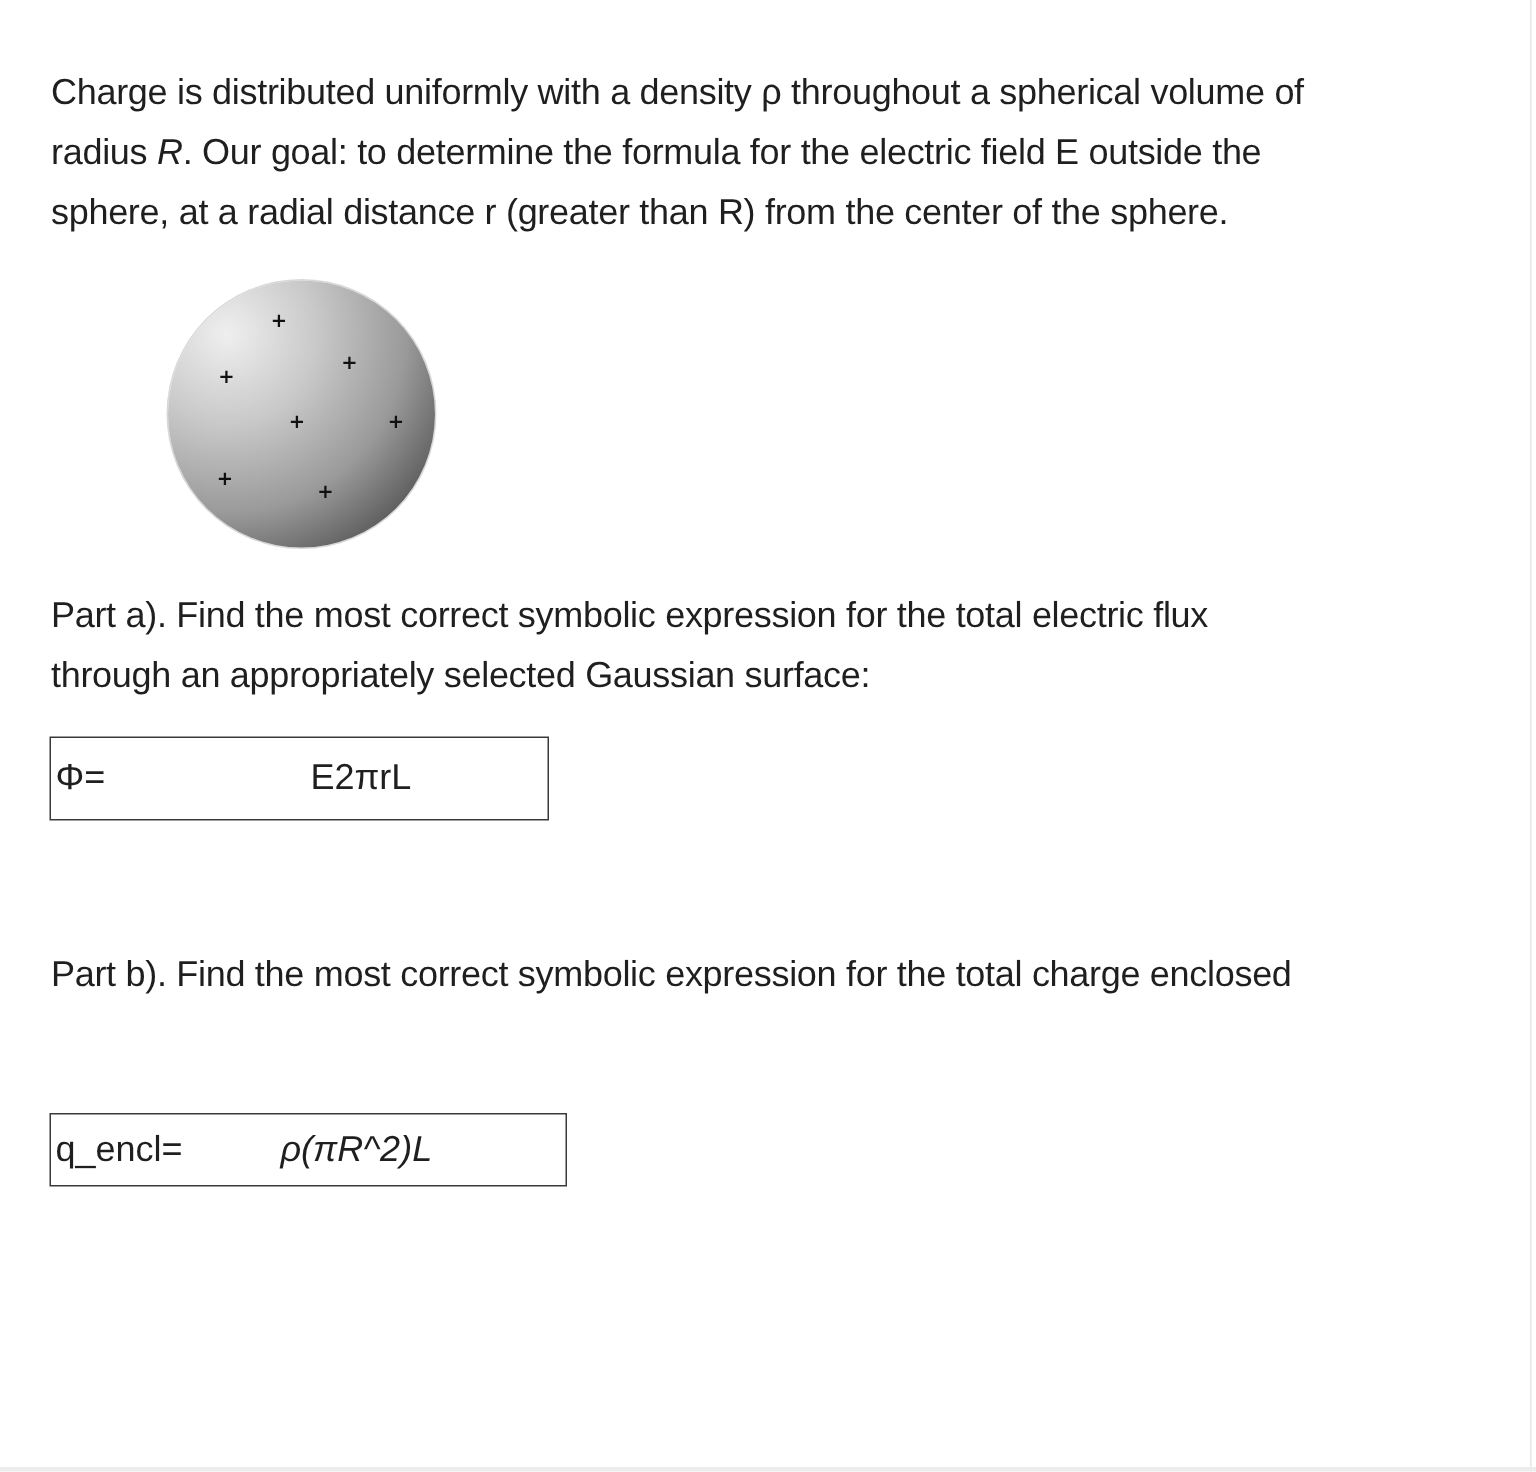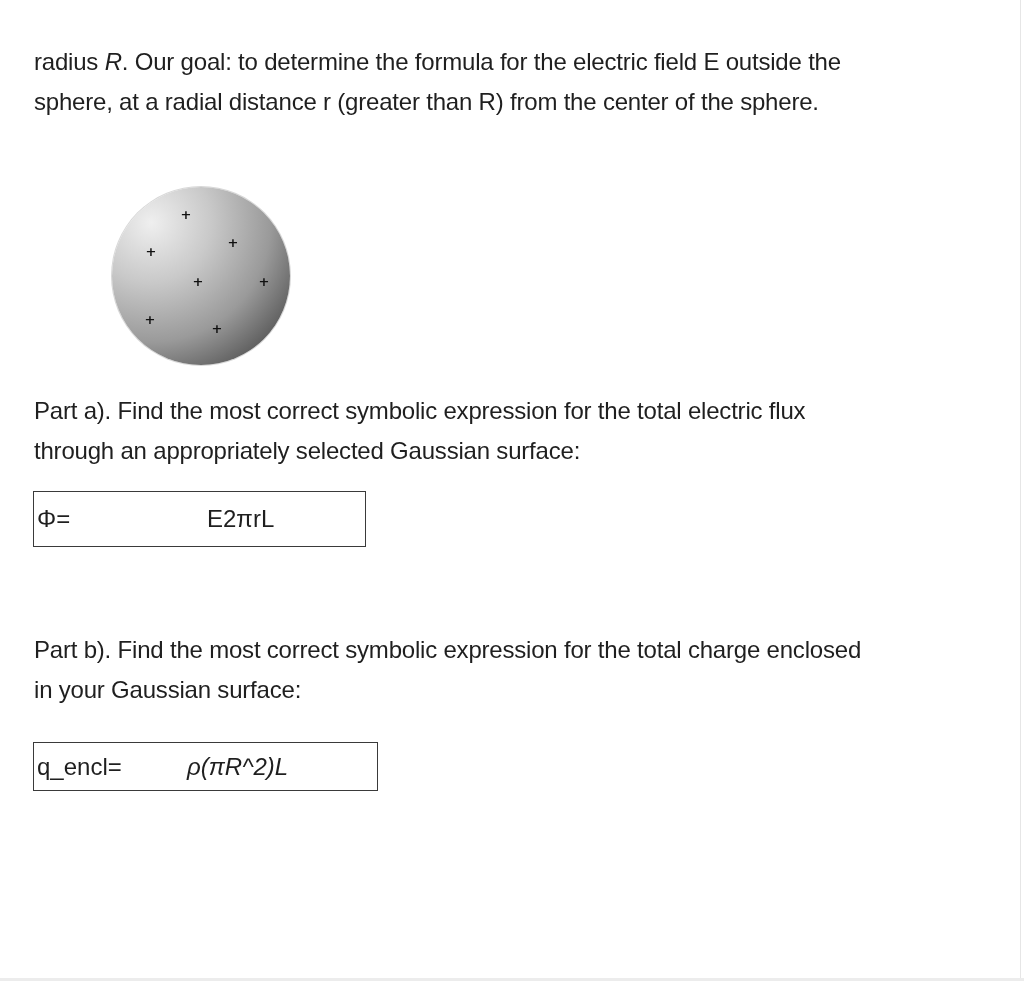--- a/index.html
+++ b/index.html
@@ -97,20 +97,21 @@
   #flux-box .val { left: 173px; }
   #charge-box .val { left: 153px; font-style: italic; }
 </style>
 </head>
 <body>
 
 <div class="right-edge"></div>
 <div class="bottom-band"></div>
 
 <div class="para" id="intro">
+  <span class="line">Charge is distributed uniformly with a density ρ throughout a spherical volume of</span>
   <span class="line"><span>radius </span><em>R</em><span>.  Our goal:  to determine the formula for the electric field E outside the</span></span>
   <span class="line">sphere, at a radial distance r (greater than R) from the center of the sphere.</span>
 </div>
 
 <div class="sphere">
   <span class="plus" style="left:74px; top:28px;">+</span>
   <span class="plus" style="left:39px; top:65px;">+</span>
   <span class="plus" style="left:121px; top:56px;">+</span>
   <span class="plus" style="left:86px; top:95px;">+</span>
   <span class="plus" style="left:152px; top:95px;">+</span>
@@ -123,21 +124,20 @@
   <span class="line">through an appropriately selected Gaussian surface:</span>
 </div>
 
 <div class="answer-box" id="flux-box">
   <span class="lbl">Φ=</span>
   <span class="val">E2πrL</span>
 </div>
 
 <div class="para" id="part-b">
   <span class="line">Part b).  Find the most correct symbolic expression for the total charge enclosed</span>
-  <span class="line">in your Gaussian surface:</span>
 </div>
 
 <div class="answer-box" id="charge-box">
   <span class="lbl">q_encl=</span>
   <span class="val">ρ(πR^2)L</span>
 </div>
 
 <div class="para" id="part-c">
 </div>
 

